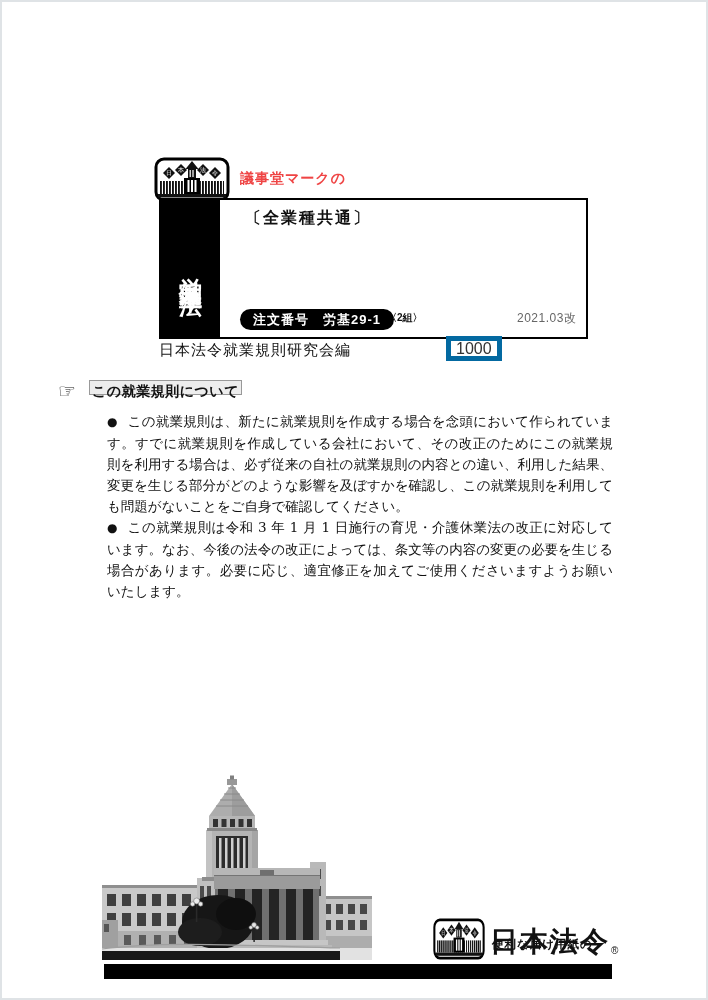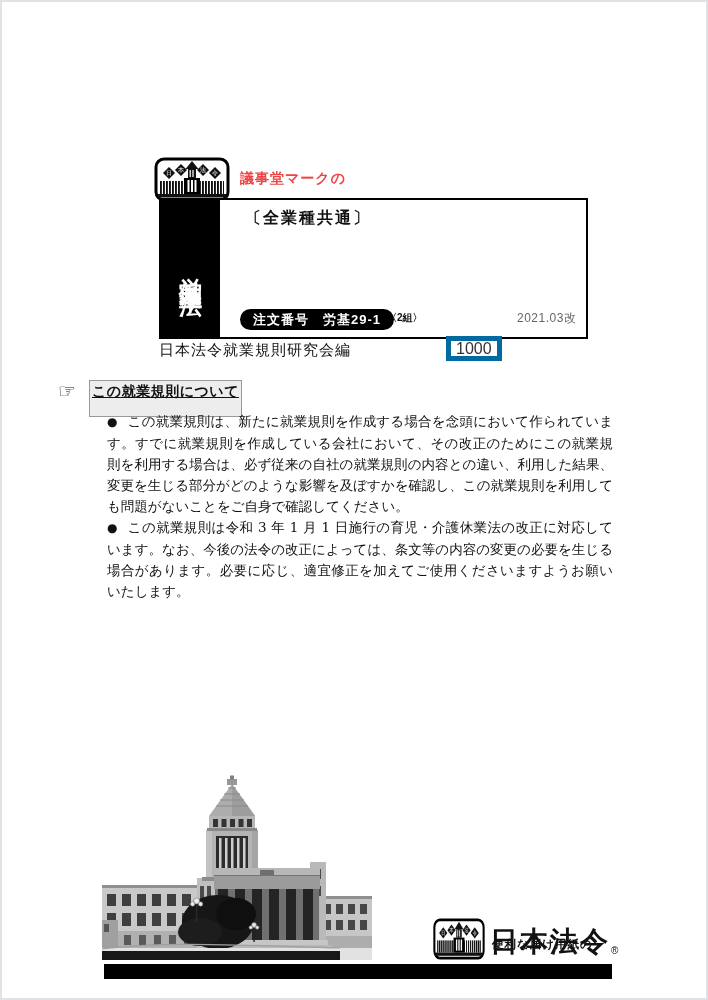--- a/index.html
+++ b/index.html
@@ -25,22 +25,22 @@
     position:absolute; left:79px; top:109px; height:21px; background:#000; color:#fff;
     border-radius:11px; padding:0 13px; font-size:13px; font-weight:bold; letter-spacing:1px; line-height:21px;
   }
   .set-label { position:absolute; left:226px; top:111px; font-size:10px; font-weight:bold;text-align:center; }
   .stock-box { position:absolute; left:285px; top:112px; border:5px solid #0369a1; font-size:16px; line-height:15px; padding:0 5px; color:#333;margin-top:24px; }
   .revision { position:absolute; left:356px; top:110px; font-size:12px; color:#666; letter-spacing:0.5px; }
   .editor { position:absolute; left:157px; top:339px; width:429px; text-align:left; font-family:"DejaVu Serif", serif; font-size:15px; letter-spacing:1px; color:#111; }
   
   .pointer { position:absolute; left:56px; top:378px; font-size:20px; line-height:22px; color:#111; }
   .heading-box {
-    position:absolute; left:87px; top:378px; width:153px; height:37px; background:#ededed;
-    border:1px solid #999; text-align:center; line-height:21px; font-size:14px; font-weight:bold; letter-spacing:0.5px;text-decoration:underline;
+    position:absolute; left:87px; top:378px; width:153px; height:15px; background:#ededed;
+    border:1px solid #999; text-align:center; line-height:21px; font-size:14px; font-weight:bold; letter-spacing:0.5px;
   }
   
   .bullets { position:absolute; left:105px; top:409px; width:506px; font-family:"DejaVu Serif", serif; font-size:13.5px; line-height:21px; text-align:justify; color:#111; }
   .bullets p { margin:0; }
   .bm { font-size:12px; margin-right:10px; }
   
   .photo { position:absolute; left:100px; top:772px; width:270px; height:186px; }
   
   .logo-footer { position:absolute; left:431px; top:916px; width:52px; height:42px; }
   .tagline { position:absolute; left:490px; top:935px; font-size:11.5px; font-weight:bold; letter-spacing:1px; }

